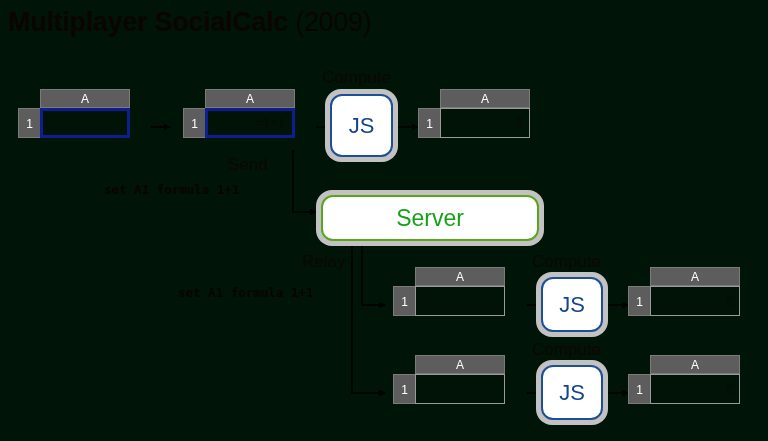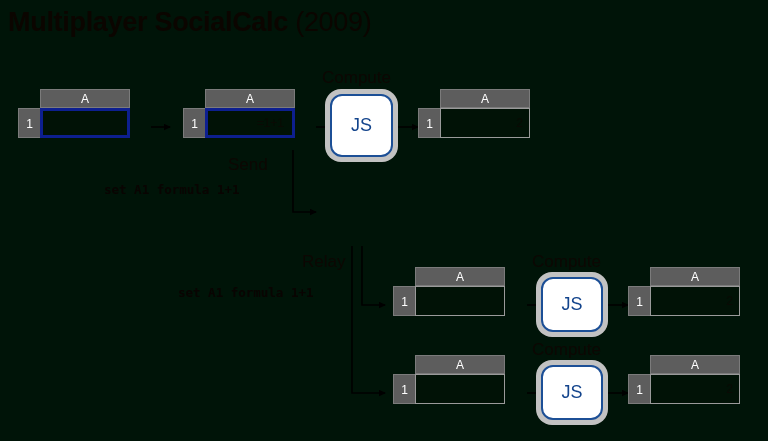--- a/index.html
+++ b/index.html
@@ -107,21 +107,21 @@
   }
   .procbox .inner {
     width: 100%;
     height: 100%;
     box-sizing: border-box;
     border-radius: 12px;
     background: #ffffff;
     display: flex;
     align-items: center;
     justify-content: center;
-    font-size: 18px;
+    font-size: 22px;
     font-weight: normal;
   }
   .procbox.js .inner {
     border: 2px solid #1c4f96;
     color: #13448c;
   }
   .procbox.server .inner {
     border: 2px solid #5aa520;
     color: #17a017;
     font-size: 23px;
@@ -206,20 +206,23 @@
 
   <div class="sheet" style="left:418px; top:89px; width:134px; height:50px;">
     <div class="colhead">A</div>
     <div class="rowhead">1</div>
     <div class="cell">2</div>
   </div>
 
   <div class="lbl" style="left:228px; top:155px;">Send</div>
   <div class="code" style="left:104px; top:182px;">set A1 formula 1+1</div>
 
+  <div class="procbox server" style="left:316px; top:190px; width:228px; height:56px;">
+    <div class="inner">Server</div>
+  </div>
 
   <div class="lbl" style="left:302px; top:252px;">Relay</div>
   <div class="code" style="left:178px; top:285px;">set A1 formula 1+1</div>
 
   <div class="sheet" style="left:393px; top:267px; width:134px; height:50px;">
     <div class="colhead">A</div>
     <div class="rowhead">1</div>
     <div class="cell blank"></div>
   </div>
 

